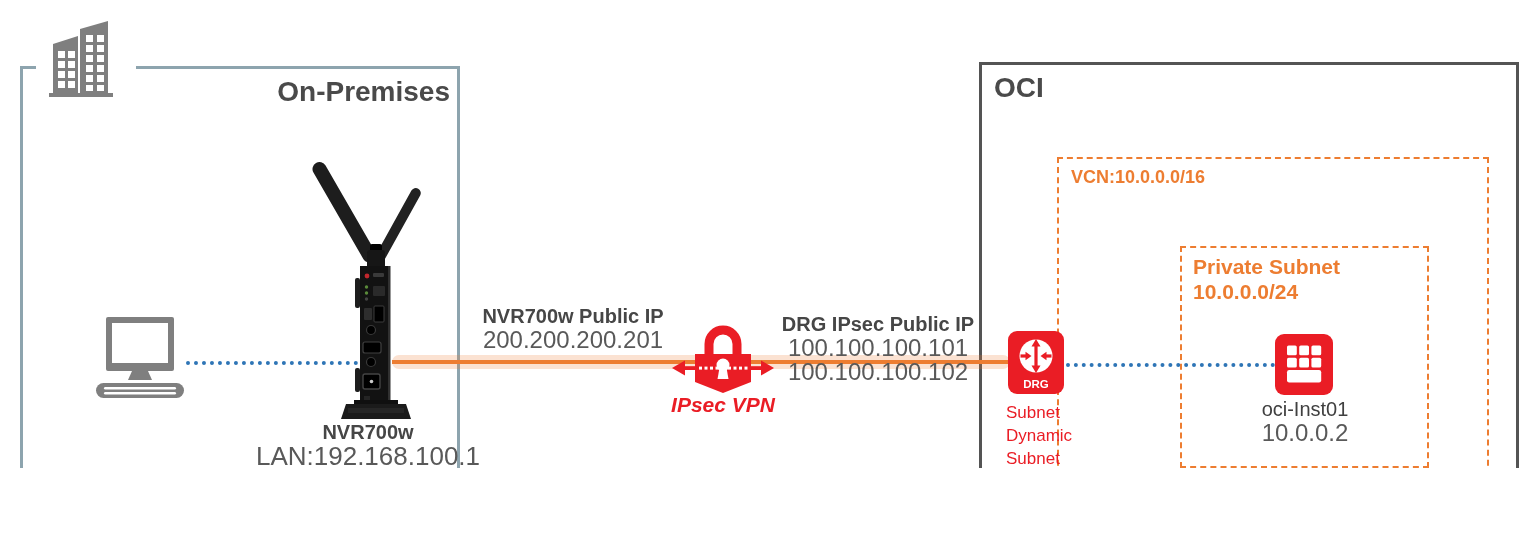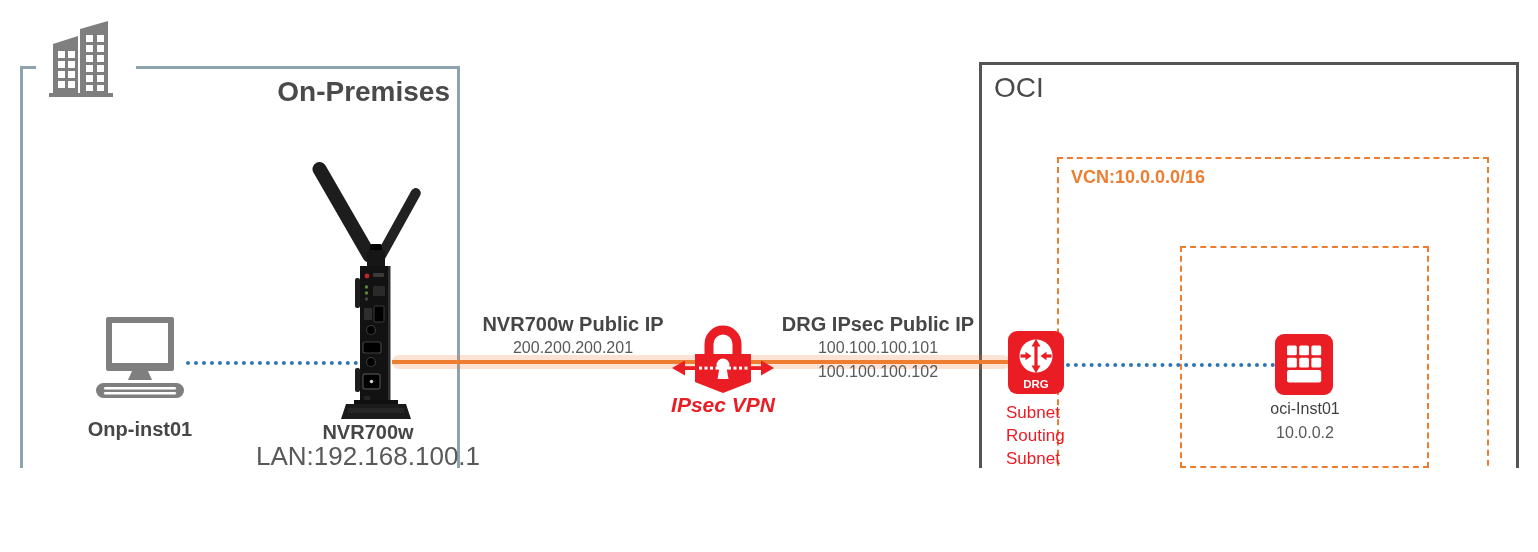--- a/index.html
+++ b/index.html
@@ -10,35 +10,35 @@
   .abs{position:absolute;}
 
   
   .onprem-box{left:20px;top:66px;width:440px;height:443px;border:3px solid #8DA4AE;box-sizing:border-box;}
   .oci-box{left:979px;top:62px;width:540px;height:448px;border:3px solid #545454;box-sizing:border-box;}
   .vcn-box{left:1057px;top:157px;width:432px;height:339px;border:2px dashed #ED7D31;box-sizing:border-box;}
   .subnet-box{left:1180px;top:246px;width:249px;height:222px;border:2px dashed #ED7D31;box-sizing:border-box;}
 
   
   .onprem-title{left:200px;top:76px;width:250px;text-align:right;font-size:28px;font-weight:bold;color:#4A4A4A;}
-  .oci-title{left:994px;top:72px;font-size:28px;font-weight:normal;color:#4A4A4A;}
+  .oci-title{left:994px;top:72px;font-size:28px;font-weight:bold;color:#4A4A4A;}
   .vcn-label{left:1071px;top:167px;font-size:18px;font-weight:bold;color:#ED7D31;}
   .subnet-label{left:1193px;top:254px;font-size:21px;font-weight:bold;color:#ED7D31;line-height:25px;}
 
   .center-block{text-align:center;line-height:24px;}
   .lbl-bold{font-size:20px;font-weight:bold;color:#464646;}
-  .lbl-gray{font-size:16px;color:#595959;}
+  .lbl-gray{font-size:24px;color:#595959;}
 
   .onp-labels{left:40px;top:417px;width:200px;}
   .nvr-labels{left:248px;top:420px;width:240px;}
   .nvr-labels .lbl-gray{font-size:26px;}
-  .nvrip-block{left:440px;top:312px;width:266px;}
+  .nvrip-block{left:440px;top:304px;width:266px;}
   .drgip-block{left:758px;top:312px;width:240px;}
   .inst-labels{left:1224px;top:397px;width:162px;}
-  .inst-name{font-size:16px;color:#404040;}
+  .inst-name{font-size:20px;color:#404040;}
 
   .ipsec-label{left:658px;top:393px;width:130px;text-align:center;font-size:21px;font-weight:bold;color:#EA1D25;font-style:italic;}
   .drg-name{left:1006px;top:401px;width:120px;font-size:17px;color:#EA1D25;line-height:23px;}
 
   
   .dotted-line{height:0;border-top:4px dotted #2E75B6;}
   .dotted-lan{left:186px;top:361px;width:172px;}
   .dotted-oci{left:1066px;top:363px;width:209px;}
   .orange-glow{left:392px;top:355px;width:618px;height:14px;background:#ED7D31;opacity:0.22;border-radius:7px;}
   .orange-line{left:392px;top:360px;width:618px;height:4px;background:#ED7D31;}
@@ -93,32 +93,33 @@
         <rect x="53" y="62" width="7" height="7"></rect>
       <rect x="42" y="72" width="7" height="6"></rect>
         <rect x="53" y="72" width="7" height="6"></rect>
     </g>
   </svg>
 
   <div class="abs onprem-title">On-Premises</div>
   <div class="abs oci-title">OCI</div>
   <div class="abs vcn-label">VCN:10.0.0.0/16</div>
   <div class="abs subnet-label">
+    <div>Private Subnet</div>
+    <div>10.0.0.0/24</div>
   </div>
 
   <svg class="abs computer-icon" width="92" height="84" viewBox="0 0 92 84">
     <rect x="12" y="0" width="68" height="54" rx="2" fill="#7F7F7F"></rect>
     <rect x="18" y="6" width="56" height="40" fill="#ffffff"></rect>
     <polygon points="38,54 54,54 58,63 34,63" fill="#7F7F7F"></polygon>
     <rect x="2" y="66" width="88" height="15" rx="7.5" fill="#7F7F7F"></rect>
     <rect x="10" y="70" width="72" height="2.6" rx="1.3" fill="#ffffff"></rect>
     <rect x="10" y="75" width="72" height="2.6" rx="1.3" fill="#ffffff"></rect>
   </svg>
   <div class="abs onp-labels center-block">
-    <div class="lbl-bold">Onp-inst01</div>
   </div>
 
   <svg class="abs router-image" width="128" height="272" viewBox="0 0 128 272">
 
     <rect x="57" y="-2" width="14" height="114" rx="7" fill="#1d1d1d" transform="rotate(-30 64 110)"></rect>
     <rect x="64" y="28" width="10" height="87" rx="5" fill="#222222" transform="rotate(29 69 113)"></rect>
     <rect x="62" y="94" width="12" height="10" rx="2" fill="#000000"></rect>
     <rect x="59" y="100" width="18" height="20" rx="3" fill="#161616"></rect>
 
     <rect x="52" y="116" width="30" height="142" fill="#121212"></rect>
@@ -192,21 +193,21 @@
       <polygon points="28,42 23.5,34.5 32.5,34.5"></polygon>
       <rect x="12.5" y="23.4" width="6" height="3.2"></rect>
       <polygon points="23.5,25 17.5,20.8 17.5,29.2"></polygon>
       <rect x="37.5" y="23.4" width="6" height="3.2"></rect>
       <polygon points="32.5,25 38.5,20.8 38.5,29.2"></polygon>
     </g>
     <text x="28" y="57" text-anchor="middle" font-family="Liberation Sans, sans-serif" font-size="11.5" font-weight="bold" fill="#ffffff">DRG</text>
   </svg>
   <div class="abs drg-name">
     <div>Subnet</div>
-    <div>Routing</div>
+    <div>Dynamic</div>
     <div>Subnet</div>
     <div>(DRG)</div>
   </div>
 
   <svg class="abs instance-icon" width="58" height="61" viewBox="0 0 58 61">
     <rect x="0" y="0" width="58" height="61" rx="9" fill="#EA1D25"></rect>
     <g fill="#ffffff">
       <rect x="12" y="11.5" width="9.8" height="9.8" rx="1.6"></rect>
       <rect x="24.2" y="11.5" width="9.8" height="9.8" rx="1.6"></rect>
       <rect x="36.4" y="11.5" width="9.8" height="9.8" rx="1.6"></rect>

